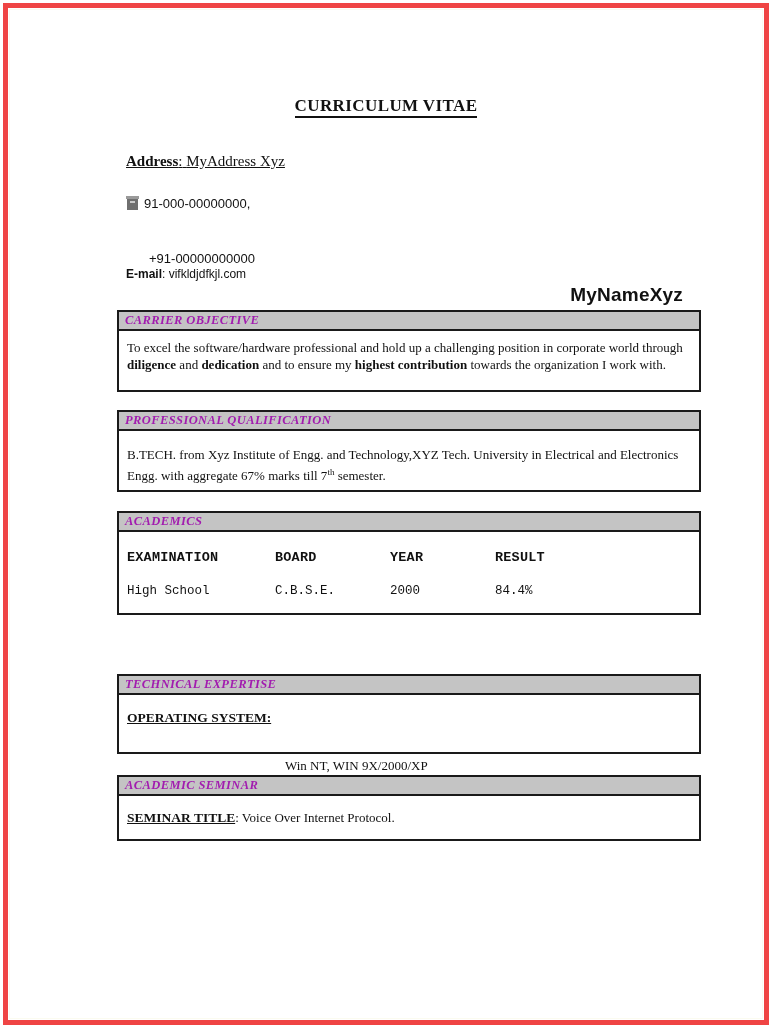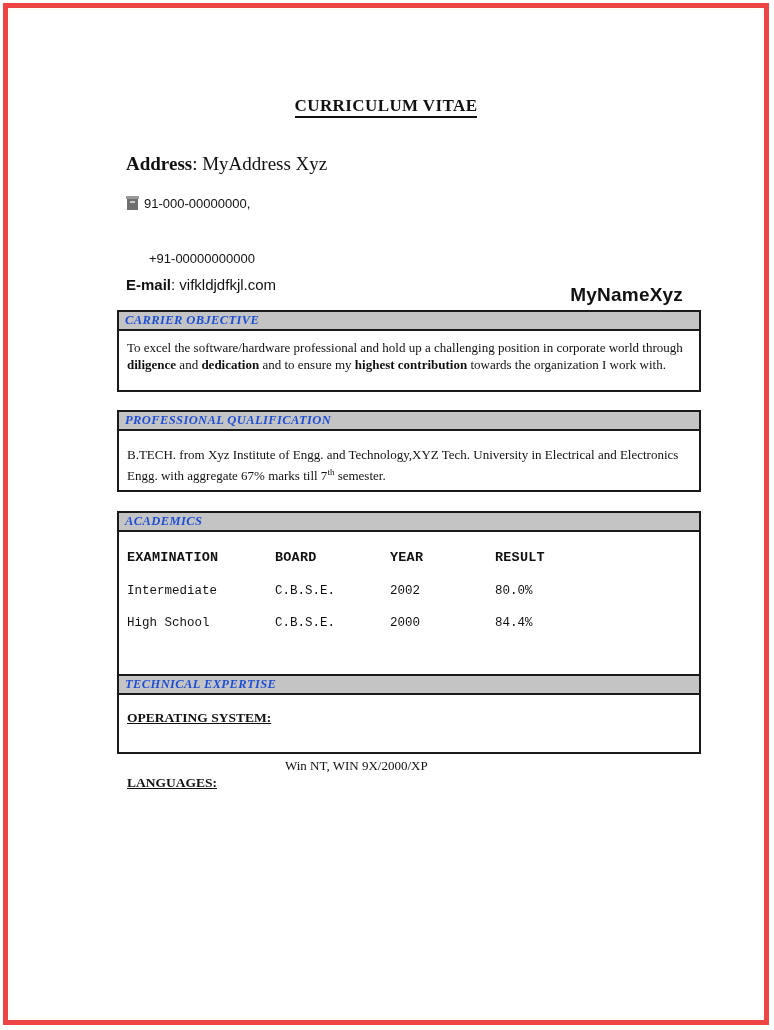--- a/index.html
+++ b/index.html
@@ -50,22 +50,23 @@
   }
   .doc-title span.u {
     border-bottom: 2px solid #111;
     padding-bottom: 1px;
   }
 
   .address-line {
     position: absolute;
     left: 118px;
     top: 145px;
-    font-size: 19px;
-    white-space: nowrap;
+    font-size: 15px;
+    white-space: nowrap;
+    text-decoration: underline;
   }
   .address-line b { font-weight: bold; }
 
   .contact-block {
     position: absolute;
     left: 118px;
     top: 188px;
     font-size: 13px;
     line-height: 15.5px;
     font-family: "Liberation Sans", sans-serif;
@@ -108,22 +109,22 @@
     background: #c9c9c9;
   }
   .phone-num2 {
     padding-left: 23px;
     white-space: nowrap;
     margin-top: 39px;
   }
   .email-row {
     white-space: nowrap;
     font-family: "Liberation Sans", sans-serif;
-    font-size: 15px;
-    margin-top: 11px;
+    font-size: 12px;
+    margin-top: 1px;
   }
   .email-row b {
     font-weight: bold;
   }
 
   .person-name {
     position: absolute;
     right: 81px;
     top: 276px;
     font-family: "Liberation Sans", sans-serif;
@@ -144,21 +145,21 @@
   .section-banner {
     background: #c4c4c4;
     border-bottom: 2px solid #1a1a1a;
     height: 17px;
     line-height: 17px;
     padding-left: 6px;
     font-family: "Liberation Serif", serif;
     font-style: italic;
     font-weight: bold;
     font-size: 12.5px;
-    color: #1d4ed8;
+    color: #a21caf;
     letter-spacing: 0.4px;
     overflow: hidden;
     white-space: nowrap;
   }
   .section-body {
     padding: 9px 8px 8px 8px;
     font-size: 13px;
     line-height: 16.5px;
   }
 
@@ -257,40 +258,34 @@
     </div>
   </div>
 
   <div class="section" style="top:402px; height:82px;">
     <div class="section-banner">PROFESSIONAL QUALIFICATION</div>
     <div class="section-body" style="padding-top:16px;">
       <span>B.TECH. from Xyz Institute of Engg. and Technology,XYZ Tech. University in Electrical and Electronics Engg. with aggregate 67% marks till 7</span><sup>th</sup><span> semester.</span>
     </div>
   </div>
 
-  <div class="section" style="top:503px; height:183px;">
+  <div class="section" style="top:503px; height:104px;">
     <div class="section-banner">ACADEMICS</div>
     <div class="section-body" style="padding:18px 8px 0 8px;font-family:Liberation Mono, monospace;">
       <table class="acad-table">
         <thead>
           <tr>
             <th class="col-exam">EXAMINATION</th>
             <th class="col-board">BOARD</th>
             <th class="col-year">YEAR</th>
             <th class="col-result">RESULT</th>
           </tr>
         </thead>
         <tbody>
           <tr>
-            <td>Intermediate</td>
-            <td>C.B.S.E.</td>
-            <td>2002</td>
-            <td>80.0%</td>
-          </tr>
-          <tr>
             <td>High School</td>
             <td>C.B.S.E.</td>
             <td>2000</td>
             <td>84.4%</td>
           </tr>
         </tbody>
       </table>
     </div>
   </div>
 
@@ -300,14 +295,22 @@
       <div class="tech-row">
         <span class="tech-label">OPERATING SYSTEM:</span>
         <span class="tech-value">Win NT, WIN 9X/2000/XP</span>
       </div>
       <div class="tech-row">
         <span class="tech-label">LANGUAGES:</span>
       </div>
     </div>
   </div>
 
+  <div class="section" style="top:767px; height:66px;">
+    <div class="section-banner">ACADEMIC SEMINAR</div>
+    <div class="section-body" style="padding:14px 8px 0 8px;">
+      <div class="seminar-row">
+        <span class="seminar-label">SEMINAR TITLE</span><span>:</span><span> Voice Over Internet Protocol.</span>
+      </div>
+    </div>
+  </div>
 
 </div>
 
 </body></html>

